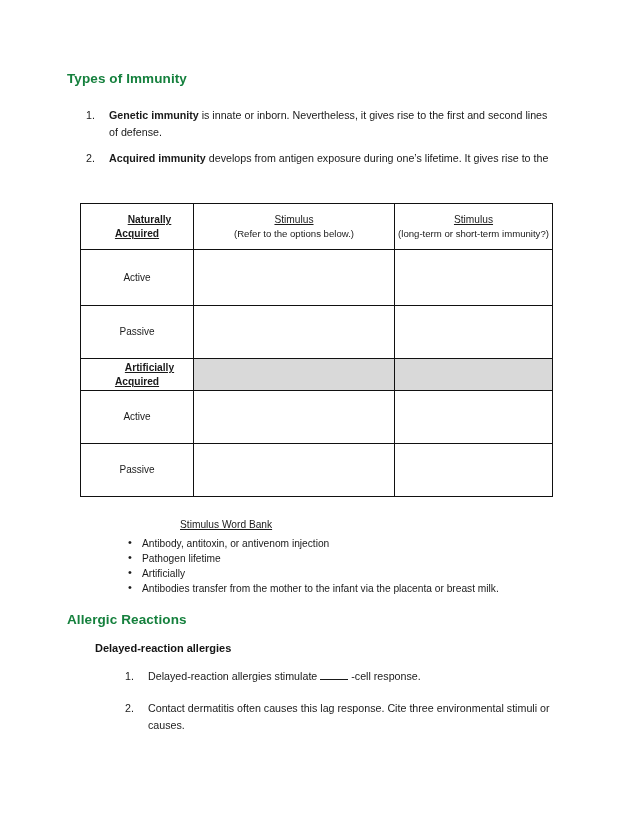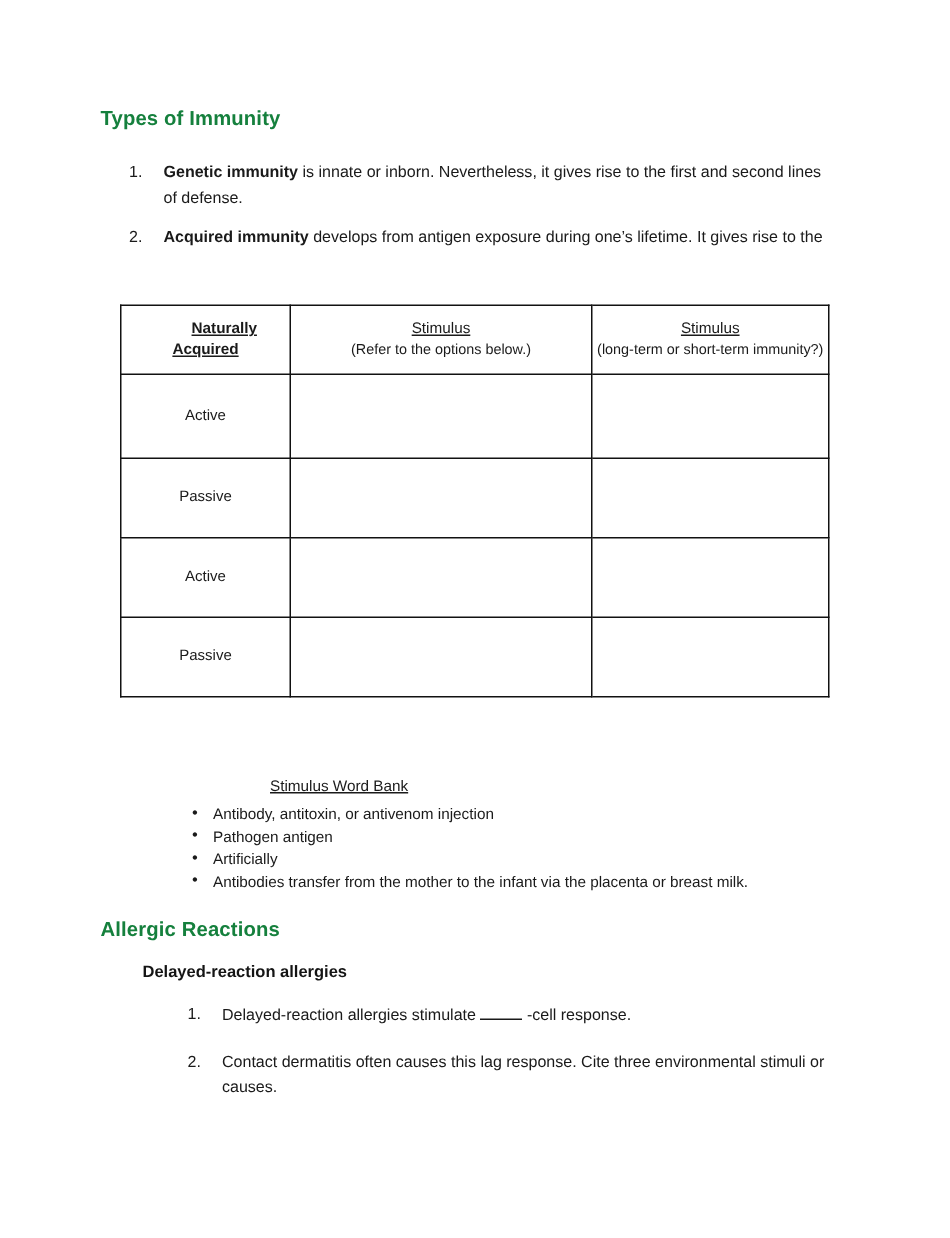--- a/index.html
+++ b/index.html
@@ -175,20 +175,27 @@
         <td class="c2"></td>
         <td class="c3"></td>
       </tr>
 
       <tr class="row-mid">
         <td class="c1 label-cell">Passive</td>
         <td class="c2"></td>
         <td class="c3"></td>
       </tr>
 
+      <tr class="row-band">
+        <td class="c1">
+          <span class="hdr-bold">Artificially Acquired</span>
+        </td>
+        <td class="c2 shaded"></td>
+        <td class="c3 shaded"></td>
+      </tr>
 
       <tr class="row-mid">
         <td class="c1 label-cell">Active</td>
         <td class="c2"></td>
         <td class="c3"></td>
       </tr>
 
       <tr class="row-mid">
         <td class="c1 label-cell">Passive</td>
         <td class="c2"></td>
@@ -198,21 +205,21 @@
   </table>
 
   <div class="wb-title" style="left:180px; top:519px;">Stimulus Word Bank</div>
 
   <div class="bullet-item" style="left:128px; top:536px;">
     <span class="dot">•</span>
     <span class="btxt">Antibody, antitoxin, or antivenom injection</span>
   </div>
   <div class="bullet-item" style="left:128px; top:551px;">
     <span class="dot">•</span>
-    <span class="btxt">Pathogen antigen</span>
+    <span class="btxt">Pathogen lifetime</span>
   </div>
   <div class="bullet-item" style="left:128px; top:566px;">
     <span class="dot">•</span>
     <span class="btxt">Artificially</span>
   </div>
   <div class="bullet-item" style="left:128px; top:581px;">
     <span class="dot">•</span>
     <span class="btxt">Antibodies transfer from the mother to the infant via the placenta or breast milk.</span>
   </div>
 

